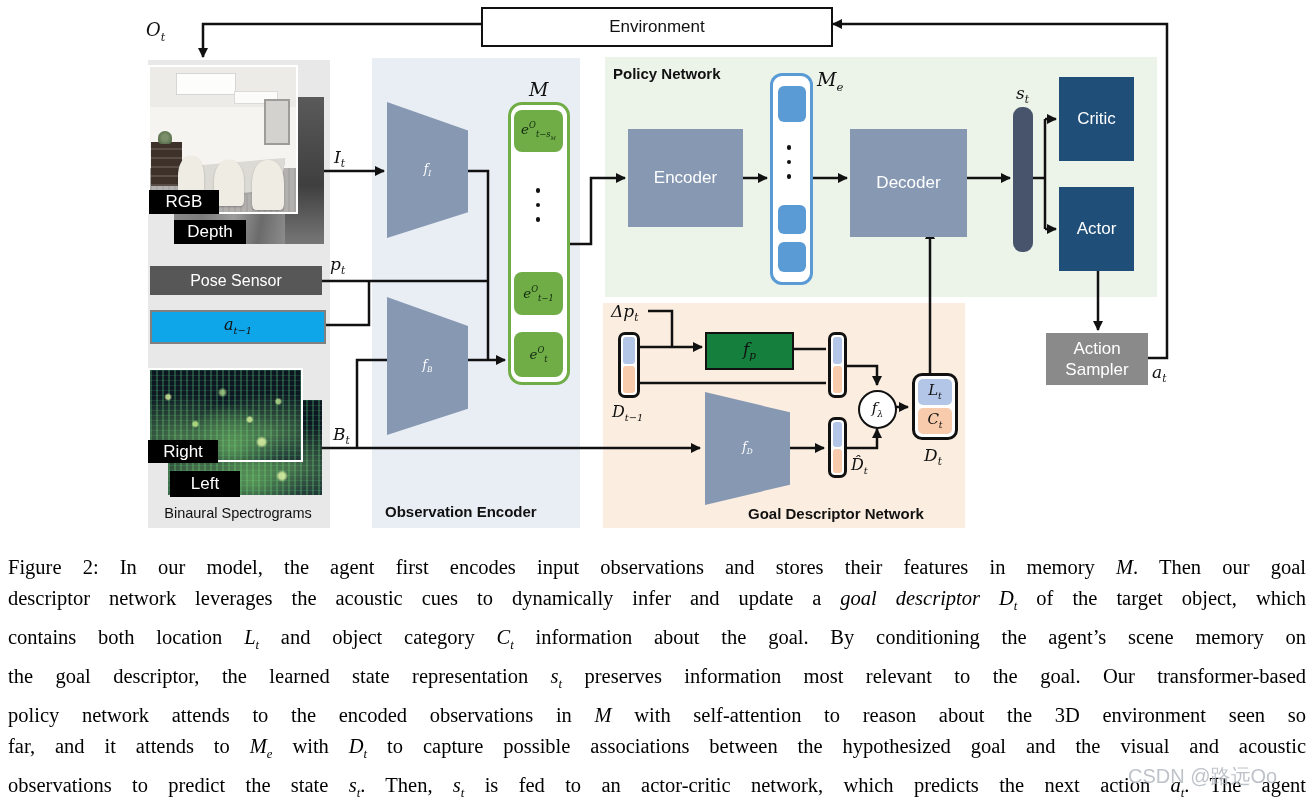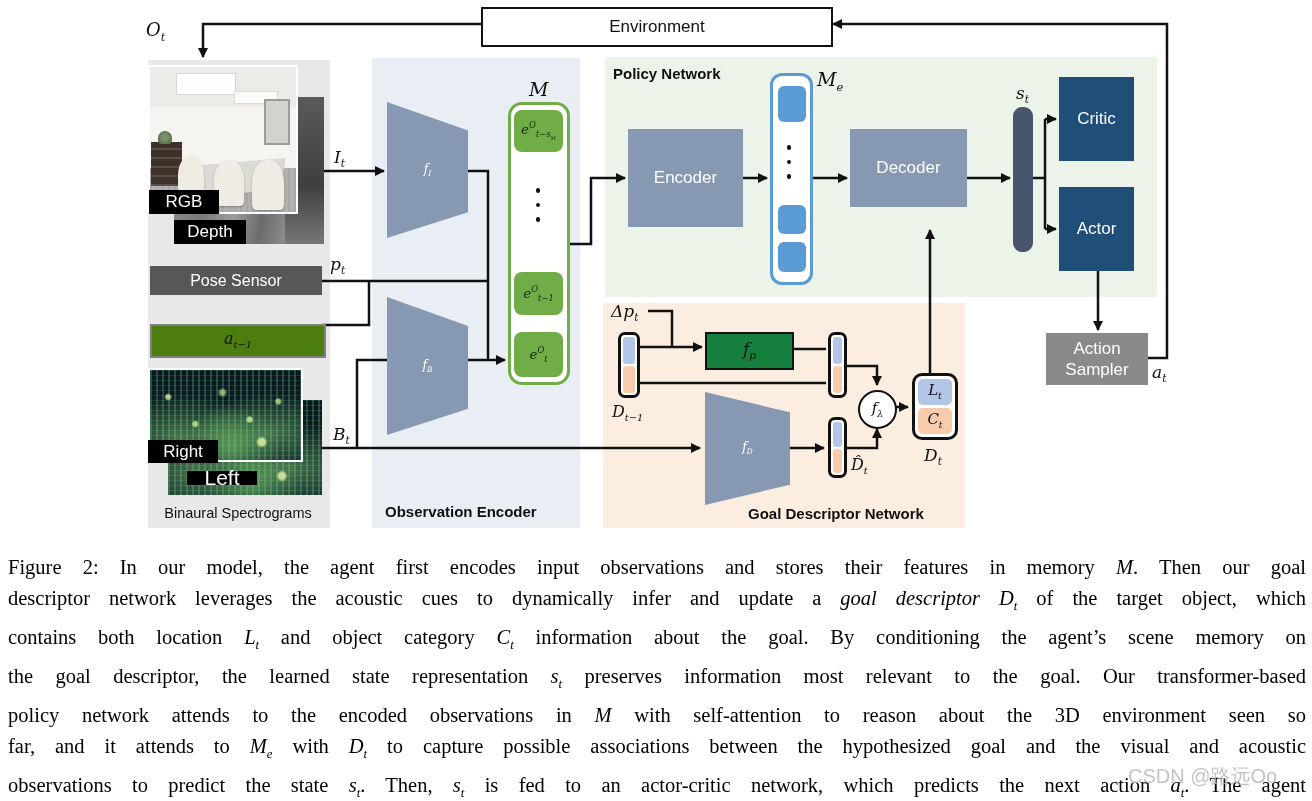--- a/index.html
+++ b/index.html
@@ -147,30 +147,30 @@
   <div class="tag" style="left:149px;top:190px;width:70px;height:24px;font-size:17px;">
     <span>RGB</span>
     </div>
   <div class="tag" style="left:174px;top:220px;width:72px;height:24px;font-size:17px;">
     <span>Depth</span>
     </div>
 
   <div class="box" style="left:150px;top:266px;width:172px;height:29px;background:var(--dark_gray);color:#fff;font-size:16px;">
     <span>Pose Sensor</span>
     </div>
-  <div class="box" style="left:150px;top:324px;width:172px;height:30px;background:#4d7c0f;border:2.5px solid #808080;text-align:right;">
+  <div class="box" style="left:150px;top:310px;width:172px;height:30px;background:#0ea5e9;border:2.5px solid #808080;text-align:right;">
     <span class="mlabel" style="position:static;font-size:16px;">a<sub>t−1</sub></span>
     </div>
 
   <div class="img spect" style="left:168px;top:400px;width:154px;height:95px;"></div>
   <div class="img spect" style="left:148px;top:368px;width:155px;height:94px;border:2px solid #fff;box-sizing:border-box;"></div>
   <div class="tag" style="left:148px;top:440px;width:70px;height:23px;font-size:17px;z-index:5;">
     <span>Right</span>
     </div>
-  <div class="tag" style="left:170px;top:471px;width:70px;height:14px;font-size:21px;z-index:5;margin-left:17px;">
+  <div class="tag" style="left:170px;top:471px;width:70px;height:26px;font-size:17px;z-index:5;">
     <span>Left</span>
     </div>
   <div class="plain" style="left:146px;top:505px;width:184px;text-align:center;font-size:14.5px;">Binaural Spectrograms</div>
 
   <div class="mlabel" style="left:334px;top:149px;font-size:17px;">I<sub>t</sub></div>
   <div class="mlabel" style="left:330px;top:256px;font-size:17px;">p<sub>t</sub></div>
   <div class="mlabel" style="left:333px;top:426px;font-size:17px;">B<sub>t</sub></div>
 
   <div class="trap" style="left:387px;top:102px;width:81px;height:136px;clip-path:polygon(0 0,100% 21%,100% 81%,0 100%);">
     <span class="mlabel">f<sub>I</sub></span>
@@ -204,21 +204,21 @@
   <div class="mecwrap" style="left:770px;top:73px;width:37px;height:206px;"></div>
   <div class="bluecell" style="left:778px;top:86px;width:28px;height:36px;"></div>
   <div class="vdots" style="left:786px;top:135px;width:6px;">
     <i></i>
       <i></i>
       <i></i>
     </div>
   <div class="bluecell" style="left:778px;top:205px;width:28px;height:29px;"></div>
   <div class="bluecell" style="left:778px;top:242px;width:28px;height:30px;"></div>
   <div class="mlabel" style="left:817px;top:70px;font-size:19px;">M<sub>e</sub></div>
-  <div class="box steelbox" style="left:850px;top:129px;width:117px;height:78px;">
+  <div class="box steelbox" style="left:850px;top:129px;width:117px;height:108px;">
     <span>Decoder</span>
     </div>
   <div class="mlabel" style="left:1016px;top:85px;font-size:17px;">s<sub>t</sub></div>
   <div class="stbar" style="left:1013px;top:107px;width:20px;height:145px;"></div>
   <div class="box navybox" style="left:1059px;top:77px;width:75px;height:84px;">
     <span>Critic</span>
     </div>
   <div class="box navybox" style="left:1059px;top:187px;width:75px;height:84px;">
     <span>Actor</span>
     </div>

